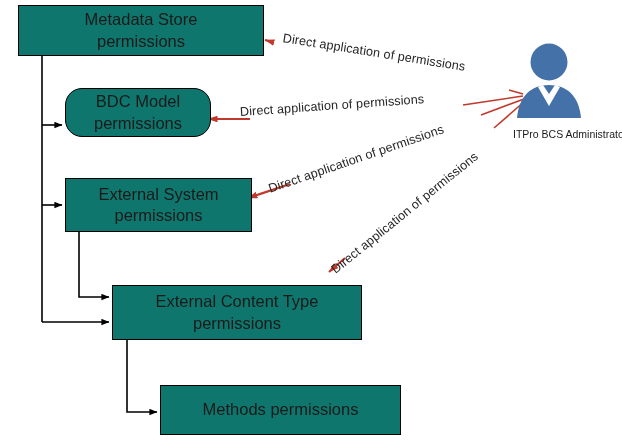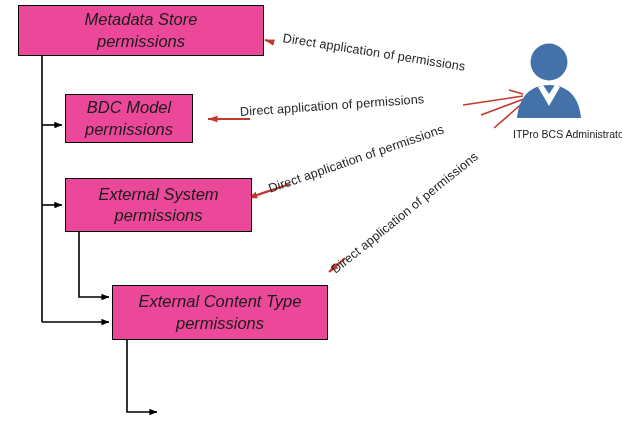--- a/index.html
+++ b/index.html
@@ -20,31 +20,30 @@
     left: 0;
     top: 0;
     width: 622px;
     height: 441px;
     overflow: visible;
   }
   .node-box {
     position: absolute;
     box-sizing: border-box;
     border: 1.6px solid #000000;
-    background: #ec4899;
+    background: #0f766e;
     display: flex;
     align-items: center;
     justify-content: center;
     text-align: center;
     color: #1a1a1a;
     font-size: 16.5px;
     line-height: 1.28;
     font-family: "Liberation Sans", sans-serif;
     z-index: 3;
-    font-style: italic;
   }
   .node-label {
     display: block;
     padding: 0 6px;
     white-space: pre-line;
   }
   .red-label {
     position: absolute;
     color: #262626;
     font-size: 12.6px;
@@ -126,35 +125,38 @@
 
   <div class="red-label" style="left:269px; top:182px; transform: rotate(-19deg); transform-origin: 0 50%;">Direct application of permissions</div>
 
   <div class="red-label" style="left:333px; top:264px; transform: rotate(-39deg); transform-origin: 0 50%;">Direct application of permissions</div>
 
   <div class="node-box" style="left:18px; top:5px; width:246px; height:51px;">
     <span class="node-label">Metadata Store
 permissions</span>
   </div>
 
-  <div class="node-box" style="left:65px; top:94px; width:128px; height:49px;">
+  <div class="node-box" style="left:65px; top:88px; width:146px; height:49px;border-radius:17px;">
     <span class="node-label">BDC Model
 permissions</span>
   </div>
 
   <div class="node-box" style="left:65px; top:178px; width:187px; height:54px;">
     <span class="node-label">External System
 permissions</span>
   </div>
 
-  <div class="node-box" style="left:112px; top:285px; width:216px; height:55px;">
+  <div class="node-box" style="left:112px; top:285px; width:250px; height:55px;">
     <span class="node-label">External Content Type
 permissions</span>
   </div>
 
+  <div class="node-box" style="left:160px; top:385px; width:241px; height:50px;">
+    <span class="node-label">Methods permissions</span>
+  </div>
 
   <svg class="actor" style="left:511px; top:42px; width:76px; height:82px;" viewBox="0 0 76 82">
     <circle cx="38" cy="20" r="18.5" fill="#4472a8"></circle>
     <path d="M38,43
              C20,43 8,54 6,76
              L70,76
              C68,54 56,43 38,43 Z" fill="#4472a8"></path>
     <path d="M27,45 L38,64 L49,45 L44,43 L38,52 L32,43 Z" fill="#ffffff"></path>
   </svg>
 

